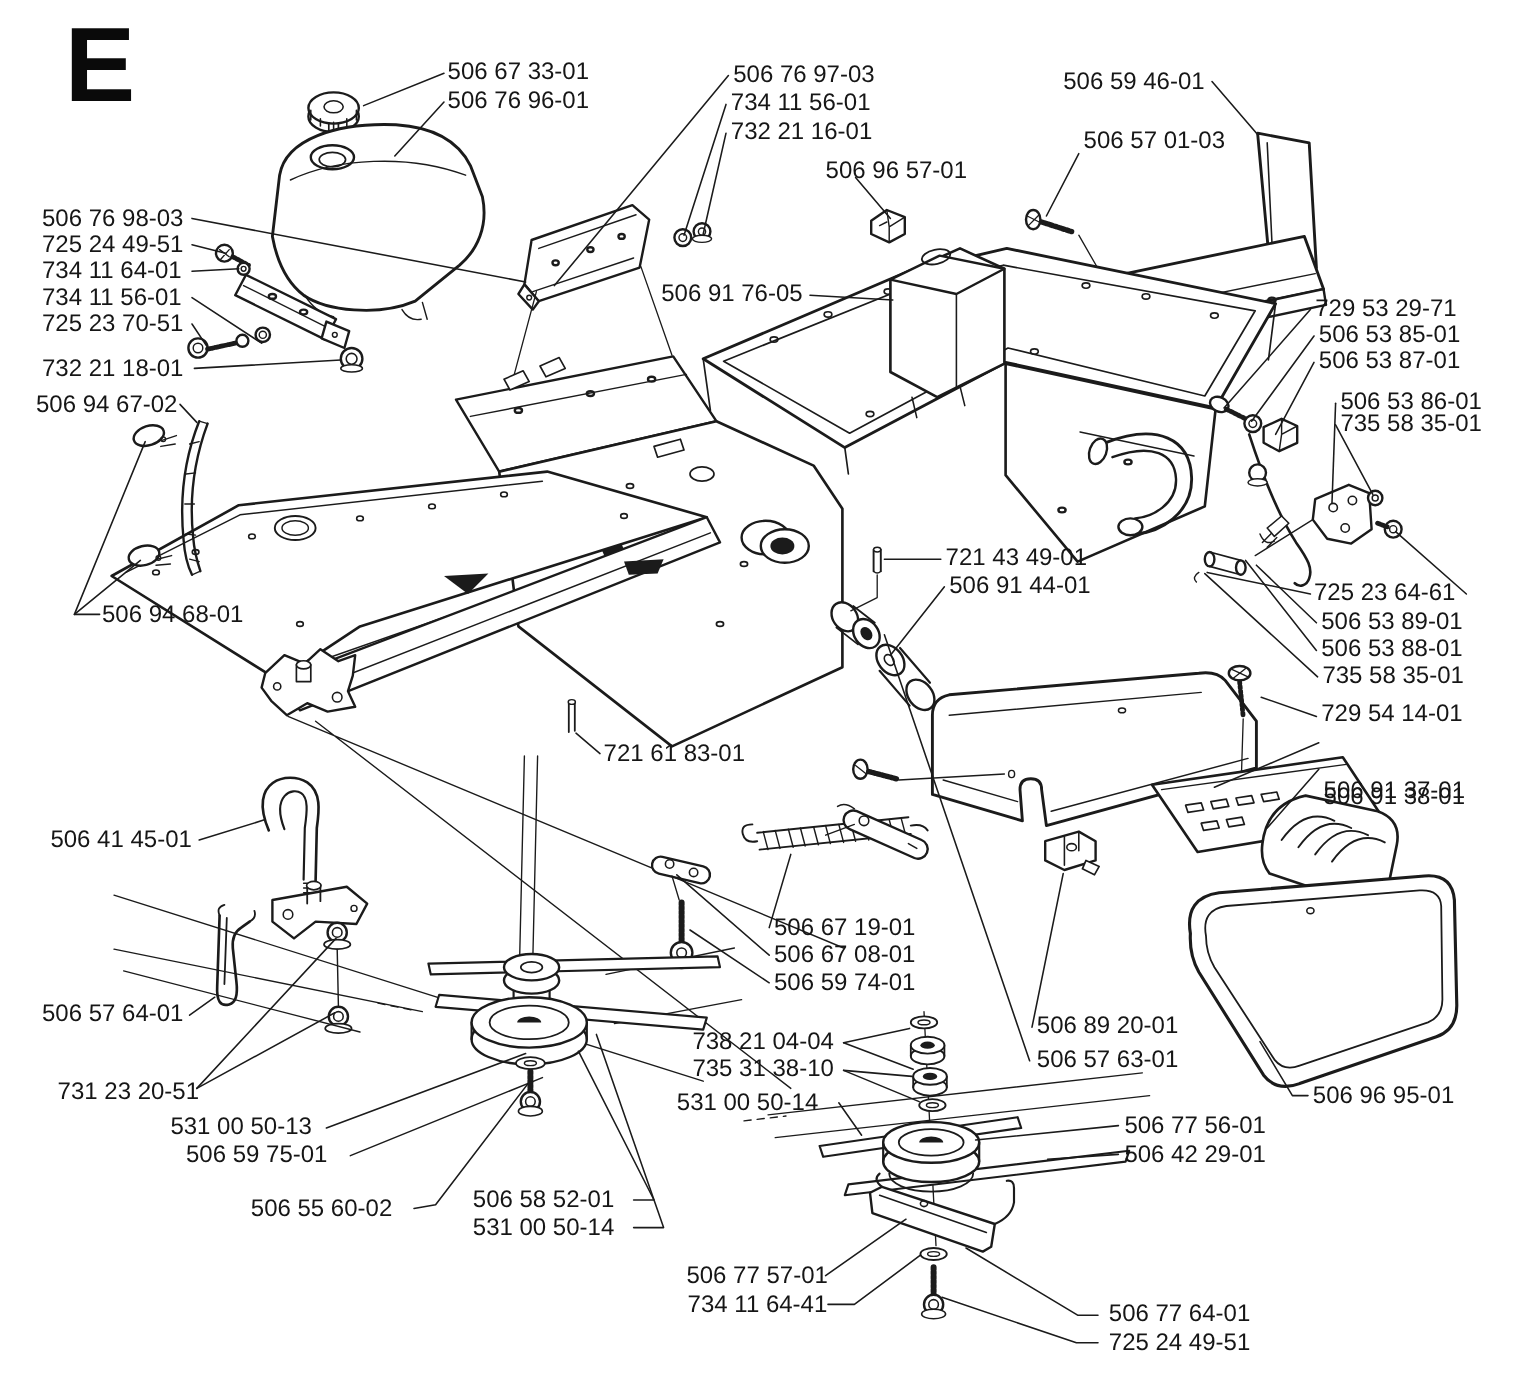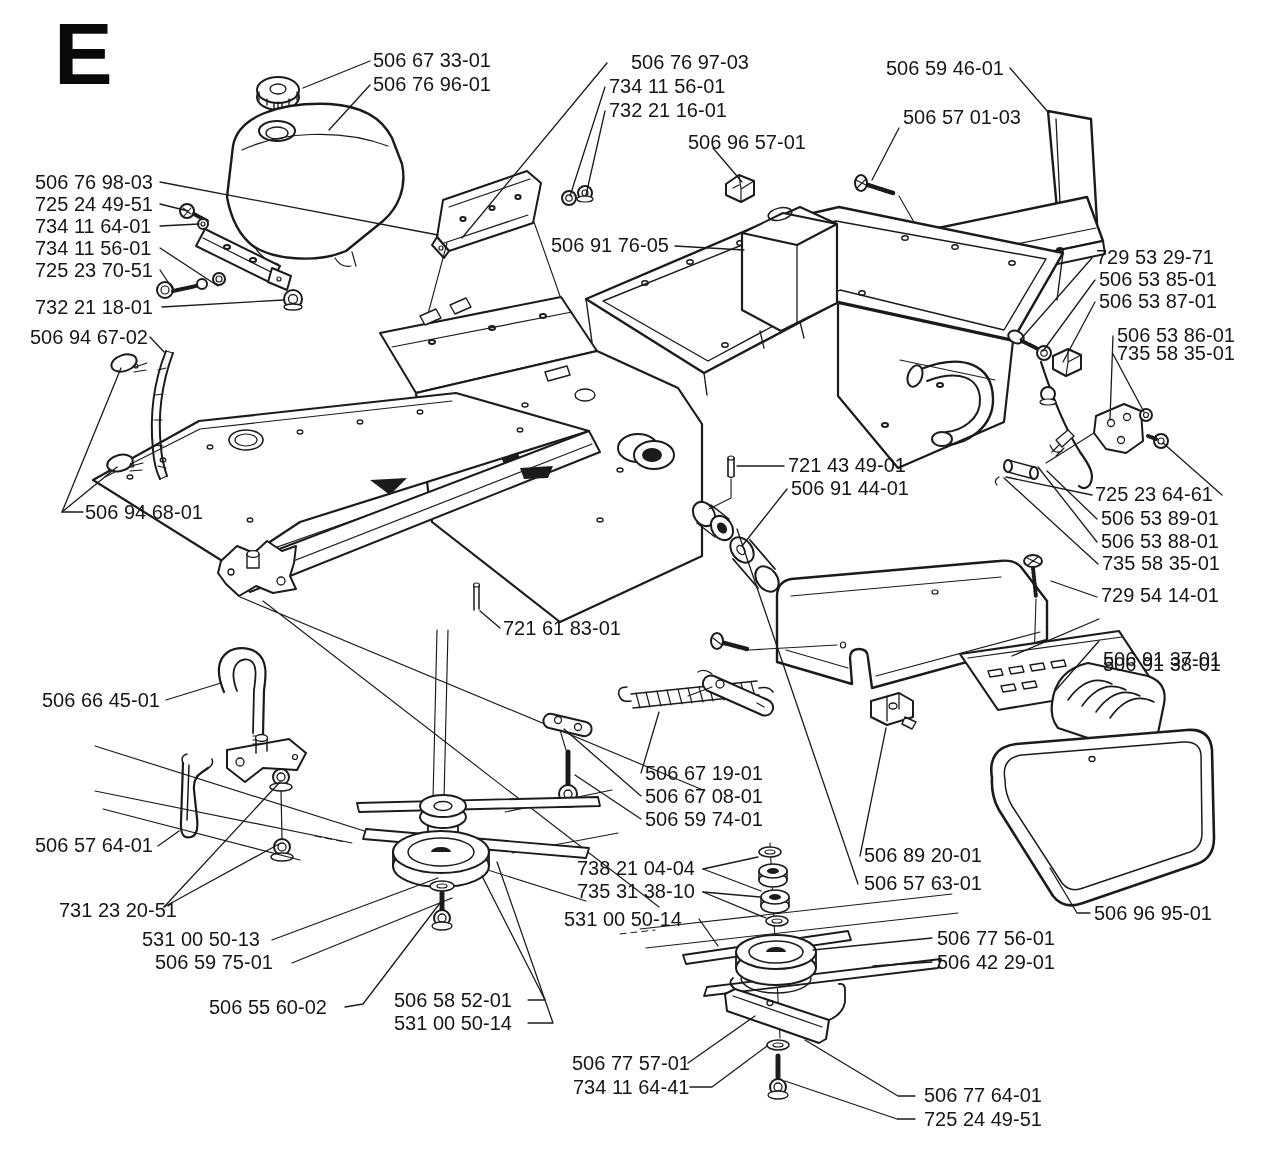--- a/index.html
+++ b/index.html
@@ -435,21 +435,21 @@
         </g>
     </g>
   </svg>
 
 
   <div class="section-letter">E</div>
 
   <div class="labels-layer">
       <div class="part-label" style="left: 373px; top: 50px;">506 67 33-01</div>
       <div class="part-label" style="left: 373px; top: 74px;">506 76 96-01</div>
-      <div class="part-label" style="left: 611px; top: 52px; margin-left: 20px;">506 76 97-03</div>
+      <div class="part-label" style="left: 611px; top: 52px;">506 76 97-03</div>
       <div class="part-label" style="left: 609px; top: 76px;">734 11 56-01</div>
       <div class="part-label" style="left: 609px; top: 100px;">732 21 16-01</div>
       <div class="part-label" style="left: 688px; top: 132px;">506 96 57-01</div>
       <div class="part-label" style="left: 886px; top: 58px;">506 59 46-01</div>
       <div class="part-label" style="left: 903px; top: 107px;">506 57 01-03</div>
       <div class="part-label" style="left: 551px; top: 235px;">506 91 76-05</div>
       <div class="part-label" style="left: 35px; top: 172px;">506 76 98-03</div>
       <div class="part-label" style="left: 35px; top: 194px;">725 24 49-51</div>
       <div class="part-label" style="left: 35px; top: 216px;">734 11 64-01</div>
       <div class="part-label" style="left: 35px; top: 238px;">734 11 56-01</div>
@@ -465,26 +465,26 @@
       <div class="part-label" style="left: 788px; top: 455px;">721 43 49-01</div>
       <div class="part-label" style="left: 791px; top: 478px;">506 91 44-01</div>
       <div class="part-label" style="left: 1095px; top: 484px;">725 23 64-61</div>
       <div class="part-label" style="left: 1101px; top: 508px; text-align: right;">506 53 89-01</div>
       <div class="part-label" style="left: 1101px; top: 531px;">506 53 88-01</div>
       <div class="part-label" style="left: 1102px; top: 553px;">735 58 35-01</div>
       <div class="part-label" style="left: 1101px; top: 585px;">729 54 14-01</div>
       <div class="part-label" style="left: 1103px; top: 608px; margin-top: 41px;">506 91 37-01</div>
       <div class="part-label" style="left: 1103px; top: 630px; margin-top: 24px;">506 91 38-01</div>
       <div class="part-label" style="left: 503px; top: 618px;">721 61 83-01</div>
-      <div class="part-label" style="left: 42px; top: 690px;">506 66 45-01</div>
+      <div class="part-label" style="left: 42px; top: 690px;">506 41 45-01</div>
       <div class="part-label" style="left: 645px; top: 763px;">506 67 19-01</div>
       <div class="part-label" style="left: 645px; top: 786px;">506 67 08-01</div>
       <div class="part-label" style="left: 645px; top: 809px;">506 59 74-01</div>
       <div class="part-label" style="left: 35px; top: 835px;">506 57 64-01</div>
-      <div class="part-label" style="left: 48px; top: 900px; margin-left: 11px;">731 23 20-51</div>
+      <div class="part-label" style="left: 48px; top: 900px;">731 23 20-51</div>
       <div class="part-label" style="left: 577px; top: 858px;">738 21 04-04</div>
       <div class="part-label" style="left: 577px; top: 881px;">735 31 38-10</div>
       <div class="part-label" style="left: 564px; top: 909px;">531 00 50-14</div>
       <div class="part-label" style="left: 864px; top: 845px;">506 89 20-01</div>
       <div class="part-label" style="left: 864px; top: 873px;">506 57 63-01</div>
       <div class="part-label" style="left: 1094px; top: 903px;">506 96 95-01</div>
       <div class="part-label" style="left: 142px; top: 929px;">531 00 50-13</div>
       <div class="part-label" style="left: 155px; top: 952px;">506 59 75-01</div>
       <div class="part-label" style="left: 937px; top: 928px;">506 77 56-01</div>
       <div class="part-label" style="left: 937px; top: 952px;">506 42 29-01</div>

